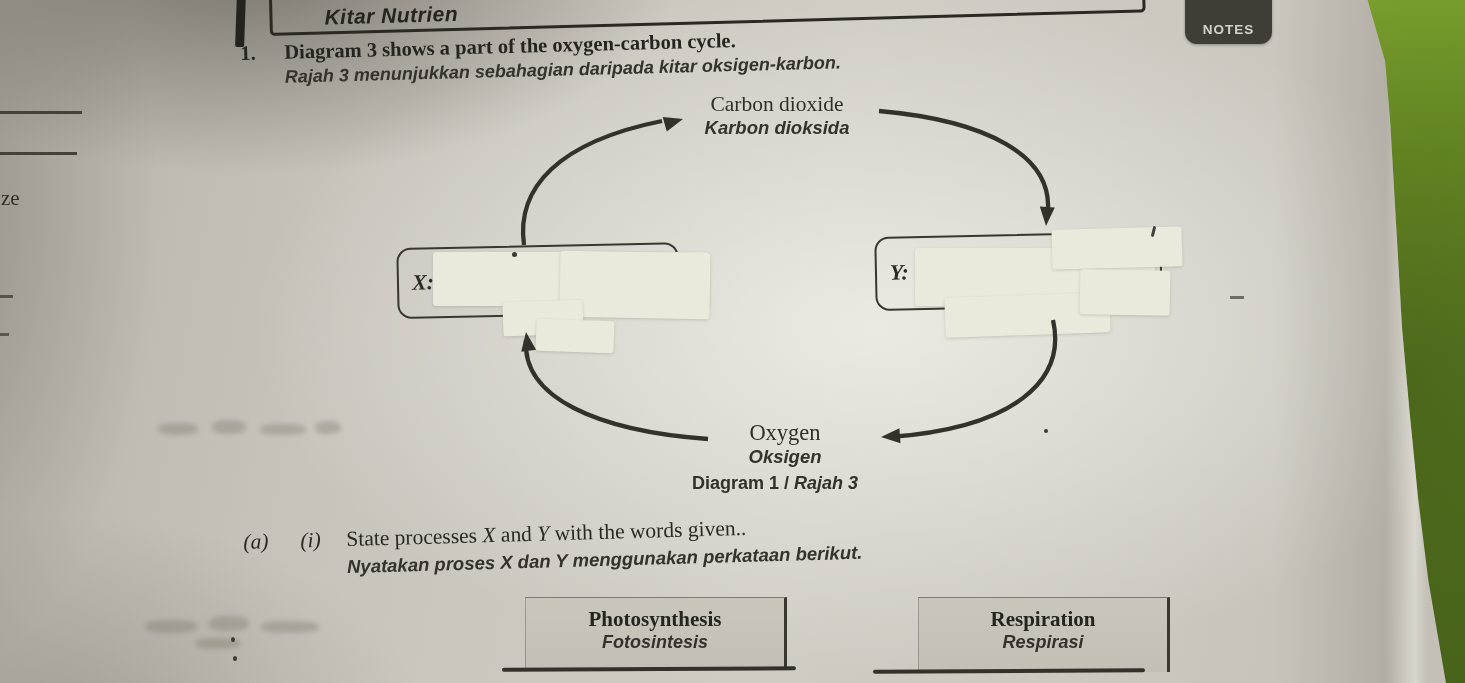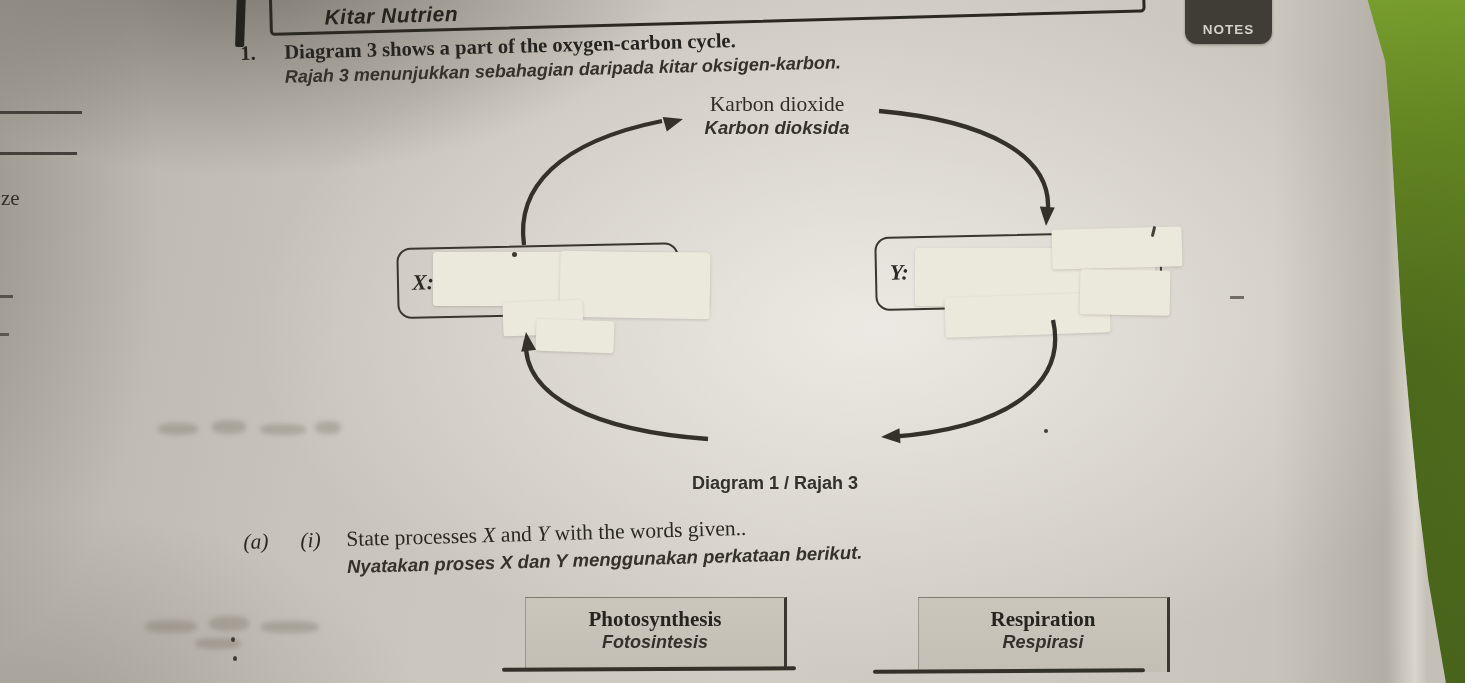--- a/index.html
+++ b/index.html
@@ -48,21 +48,21 @@
 
   
   .diagram{position:absolute;left:390px;top:90px;width:790px;height:420px;}
   .node{position:absolute;text-align:center;line-height:1.15;}
   .node .en{font-size:21.5px;color:#312e28;}
   .node .my{font-size:18.5px;}
   .pbox{position:absolute;border:2.8px solid #393629;border:2.8px solid #39362f;border-radius:14px;transform:rotate(-1.2deg);transform-origin:left center;}
   .pbox .plabel{position:absolute;left:13px;top:50%;transform:translateY(-54%);font-size:22px;font-weight:700;font-style:italic;color:#2c2a24;}
   .wout{position:absolute;background:#ebe8dc;border-radius:3px;box-shadow:0 1px 3px rgba(80,75,62,.22);}
   .caption{position:absolute;text-align:center;font-family:"Liberation Sans",sans-serif;font-weight:600;font-size:18px;color:#32302a;}
-  .caption .it{}
+  .caption .it{font-style:italic;}
   .arcs{position:absolute;left:0;top:0;}
 
   
   .q-block{position:absolute;left:243px;top:530px;width:760px;transform:rotate(-1.6deg);transform-origin:left top;}
   .q-line{font-size:21.5px;color:#2a2822;}
   .q-line .tag{font-style:italic;display:inline-block;}
   .q-line .tag-a{width:57px;}
   .q-line .tag-i{width:46px;}
   .q-line .iv{font-style:italic;}
   .q-ms{font-size:18.5px;margin-left:103px;margin-top:4px;}
@@ -107,21 +107,21 @@
     </div>
 
     <div class="title-block">
       <div class="title-row"><span class="qnum">1.</span><span>Diagram 3 shows a part of the oxygen-carbon cycle.</span></div>
       <div class="ms title-ms">Rajah 3 menunjukkan sebahagian daripada kitar oksigen-karbon.</div>
     </div>
 
     <div class="diagram">
 
       <div class="node" style="left:252px;top:2px;width:270px;">
-        <div class="en">Karbon dioxide</div>
+        <div class="en">Carbon dioxide</div>
         <div class="ms my">Karbon dioksida</div>
       </div>
 
       <div class="pbox" style="left:7px;top:158px;width:278px;height:67px;">
         <span class="plabel">X:</span>
       </div>
 
       <div class="wout" style="left:43px;top:162px;width:276px;height:54px;"></div>
       <div class="wout" style="left:170px;top:162px;width:150px;height:66px;transform:rotate(1deg);"></div>
       <div class="wout" style="left:113px;top:211px;width:80px;height:34px;transform:rotate(-2deg);"></div>
@@ -129,20 +129,24 @@
 
       <div class="pbox" style="left:485px;top:147px;width:283px;height:70px;">
         <span class="plabel">Y:</span>
       </div>
 
       <div class="wout" style="left:525px;top:158px;width:240px;height:58px;"></div>
       <div class="wout" style="left:662px;top:138px;width:130px;height:40px;transform:rotate(-1.5deg);"></div>
       <div class="wout" style="left:555px;top:205px;width:165px;height:40px;transform:rotate(-2deg);"></div>
       <div class="wout" style="left:690px;top:180px;width:90px;height:45px;transform:rotate(1deg);"></div>
 
+      <div class="node" style="left:275px;top:330px;width:240px;">
+        <div class="en" style="font-size:22.5px;">Oxygen</div>
+        <div class="ms my">Oksigen</div>
+      </div>
 
       <div class="caption" style="left:235px;top:383px;width:300px;">
         <span>Diagram 1 / </span><span class="it">Rajah 3</span>
       </div>
 
       <svg class="arcs" width="790" height="420" viewBox="0 0 790 420">
         <g fill="none" stroke="#34312b" stroke-width="4.3">
           <path d="M134,155 C126,98 168,52 272,31"></path>
           <path d="M489,21 C592,30 668,64 657,128"></path>
           <path d="M663,230 C677,292 622,338 500,347"></path>

